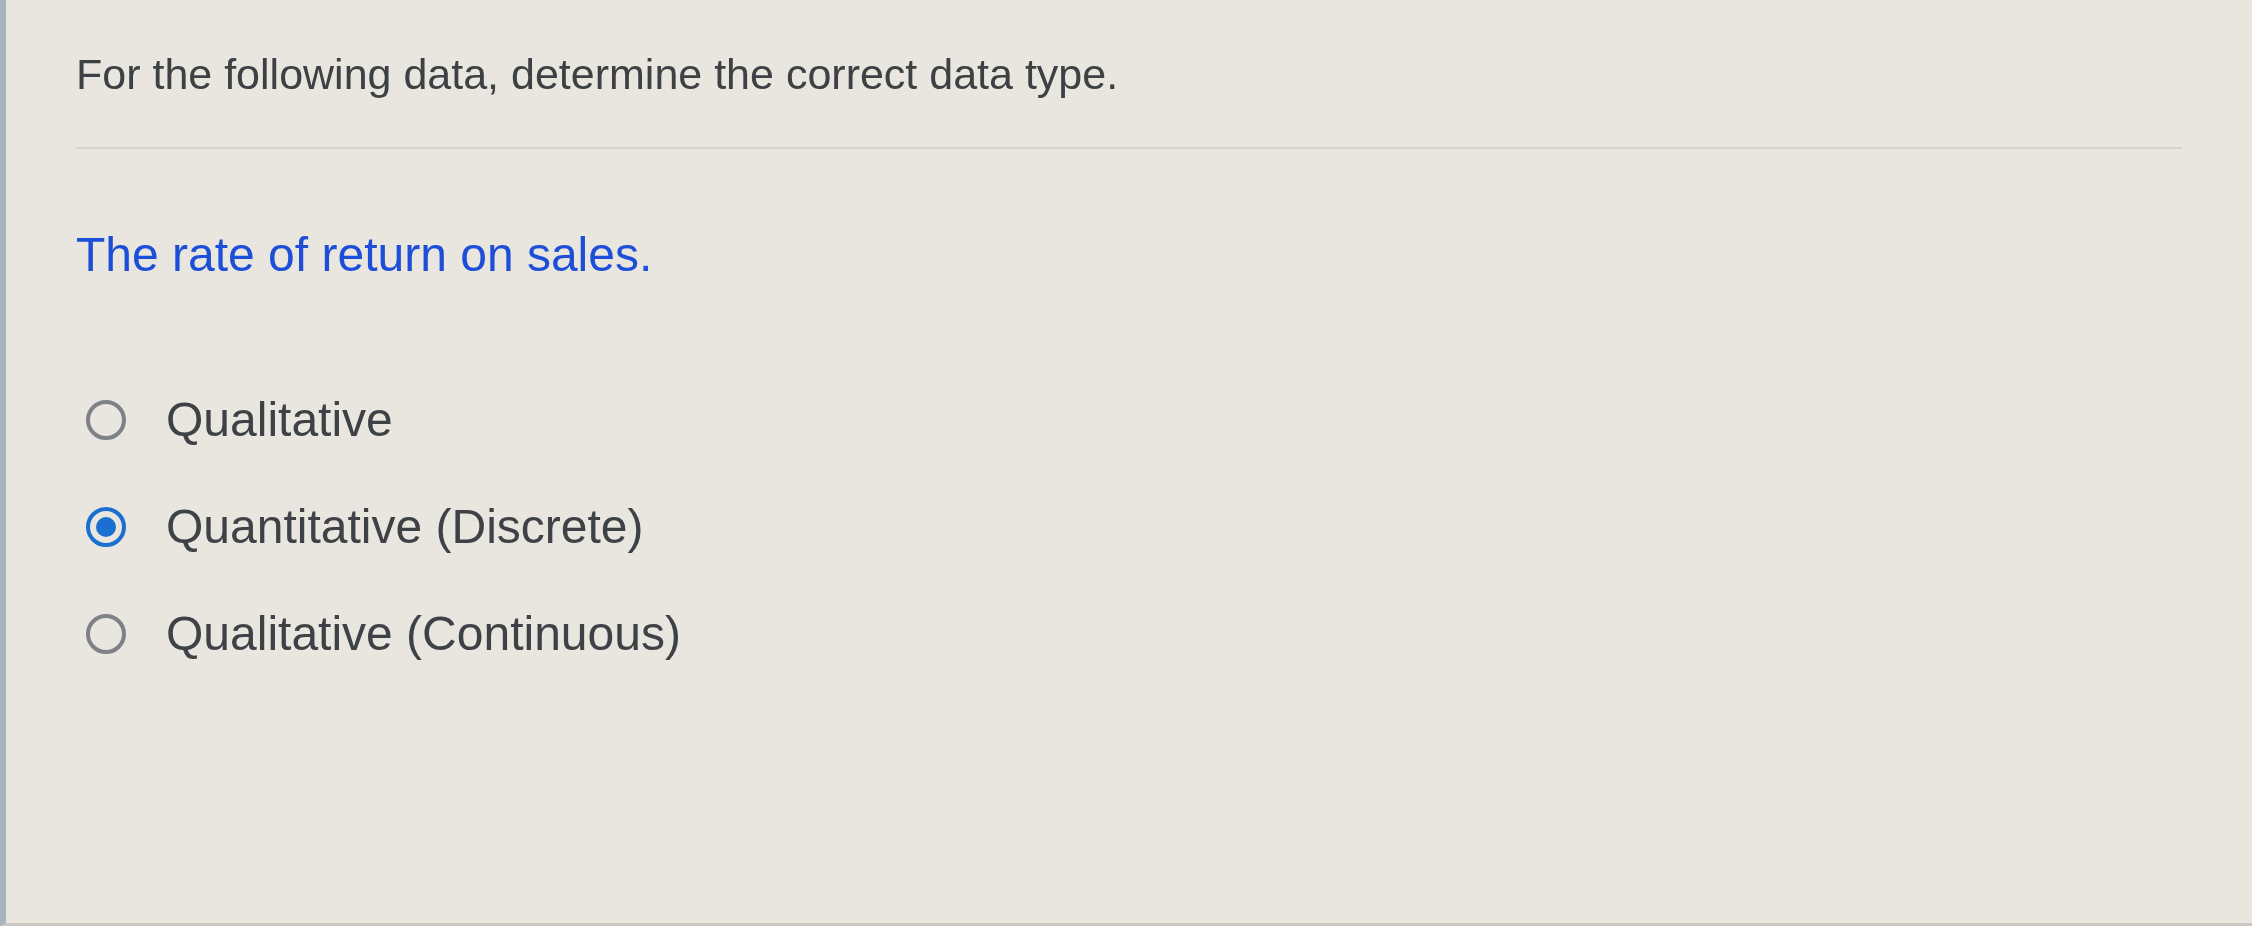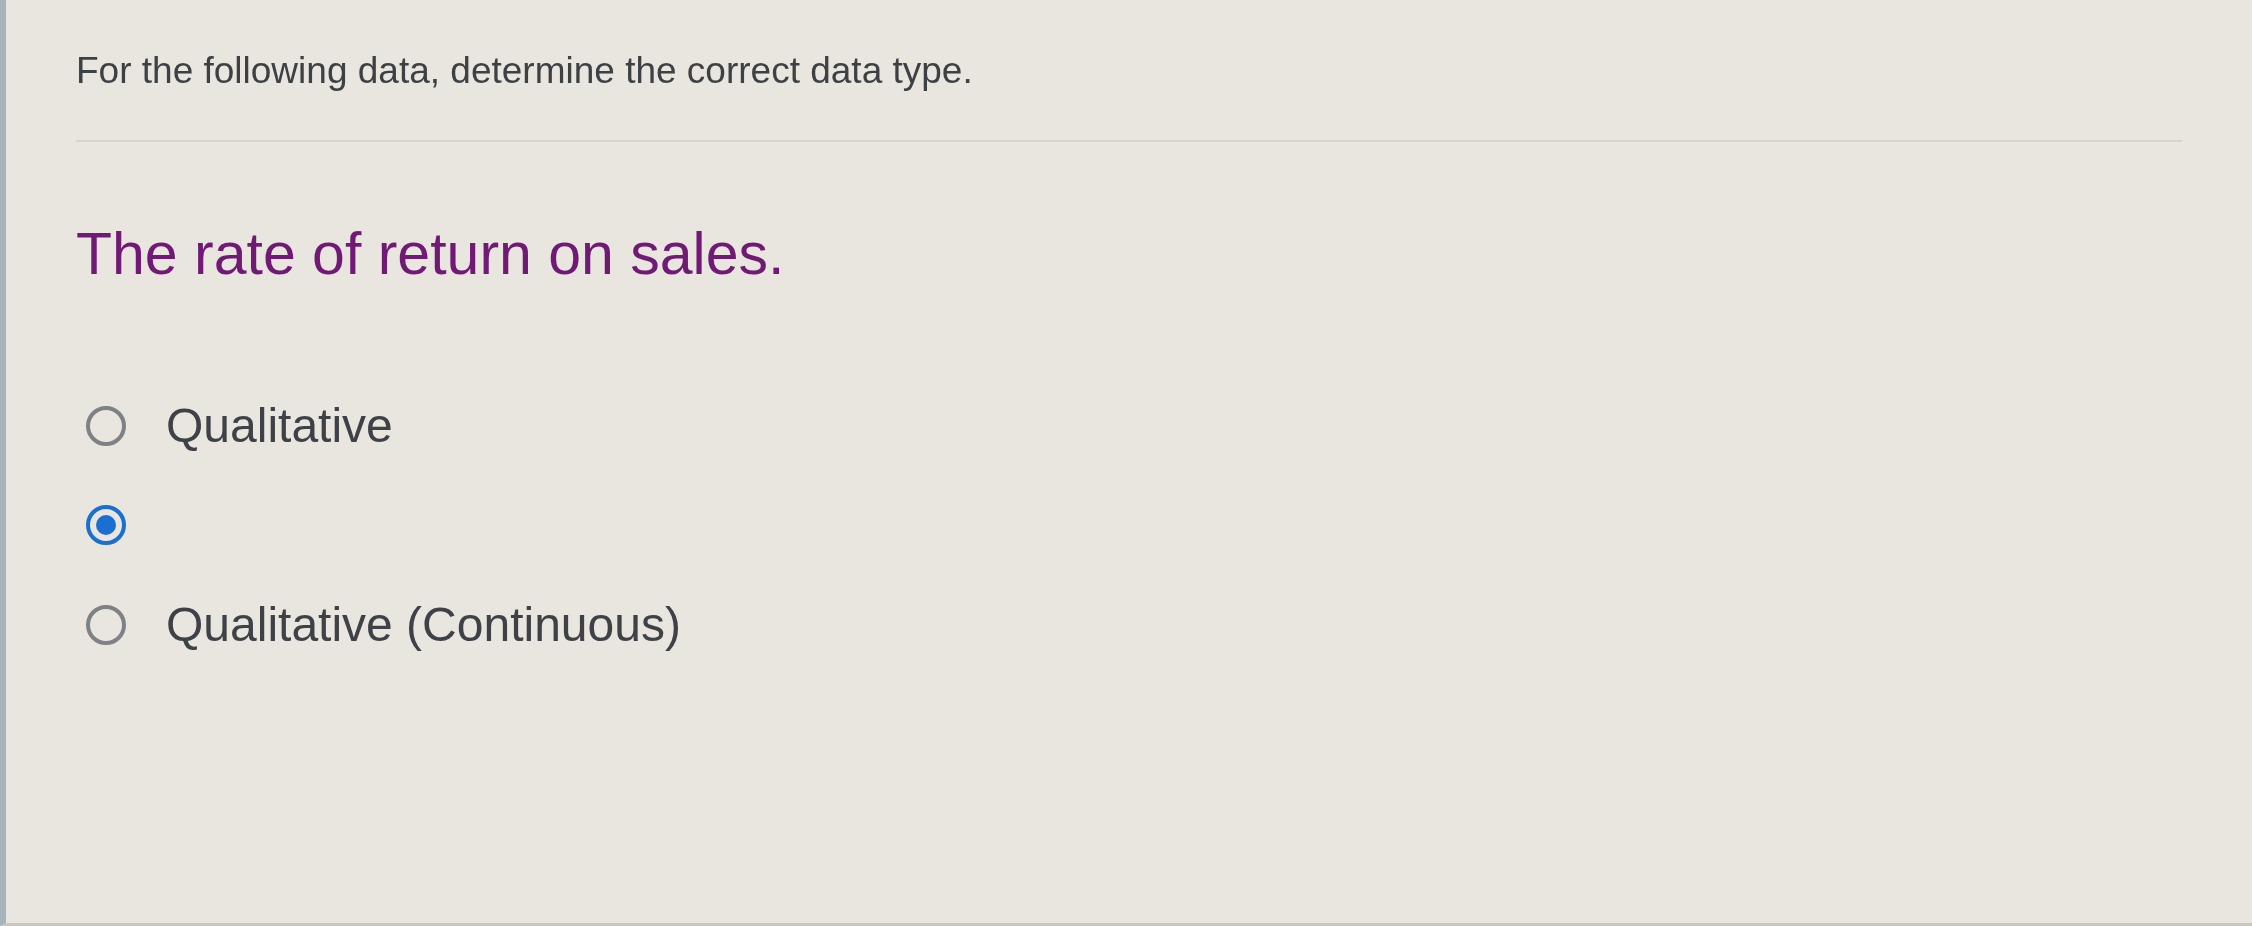--- a/index.html
+++ b/index.html
@@ -13,34 +13,34 @@
     background: #e8e6df;
     font-family: "Segoe UI", "Helvetica Neue", Arial, sans-serif;
     position: relative;
     border-left: 6px solid #a9b3bb;
     border-bottom: 3px solid #c9c7c0;
   }
   .content {
     padding: 50px 70px 60px 70px;
   }
   .question-prompt {
-    font-size: 37px;
+    font-size: 43px;
     color: #3e4144;
     font-weight: 400;
     margin-bottom: 48px;
   }
   .divider {
     border: none;
     border-top: 2px solid #d6d4cd;
     margin-bottom: 78px;
     width: 100%;
   }
   .question-text {
-    font-size: 59px;
-    color: #701a75;
+    font-size: 48px;
+    color: #1d4ed8;
     font-weight: 400;
     margin-bottom: 110px;
   }
   .options {
     display: flex;
     flex-direction: column;
     gap: 52px;
     padding-left: 10px;
   }
   .option {
@@ -87,20 +87,21 @@
 
   <div class="options">
 
     <div class="option">
       <span class="radio"></span>
       <span class="option-label">Qualitative</span>
     </div>
 
     <div class="option">
       <span class="radio selected"></span>
+      <span class="option-label">Quantitative (Discrete)</span>
     </div>
 
     <div class="option">
       <span class="radio"></span>
       <span class="option-label">Qualitative (Continuous)</span>
     </div>
 
   </div>
 </div>
 

